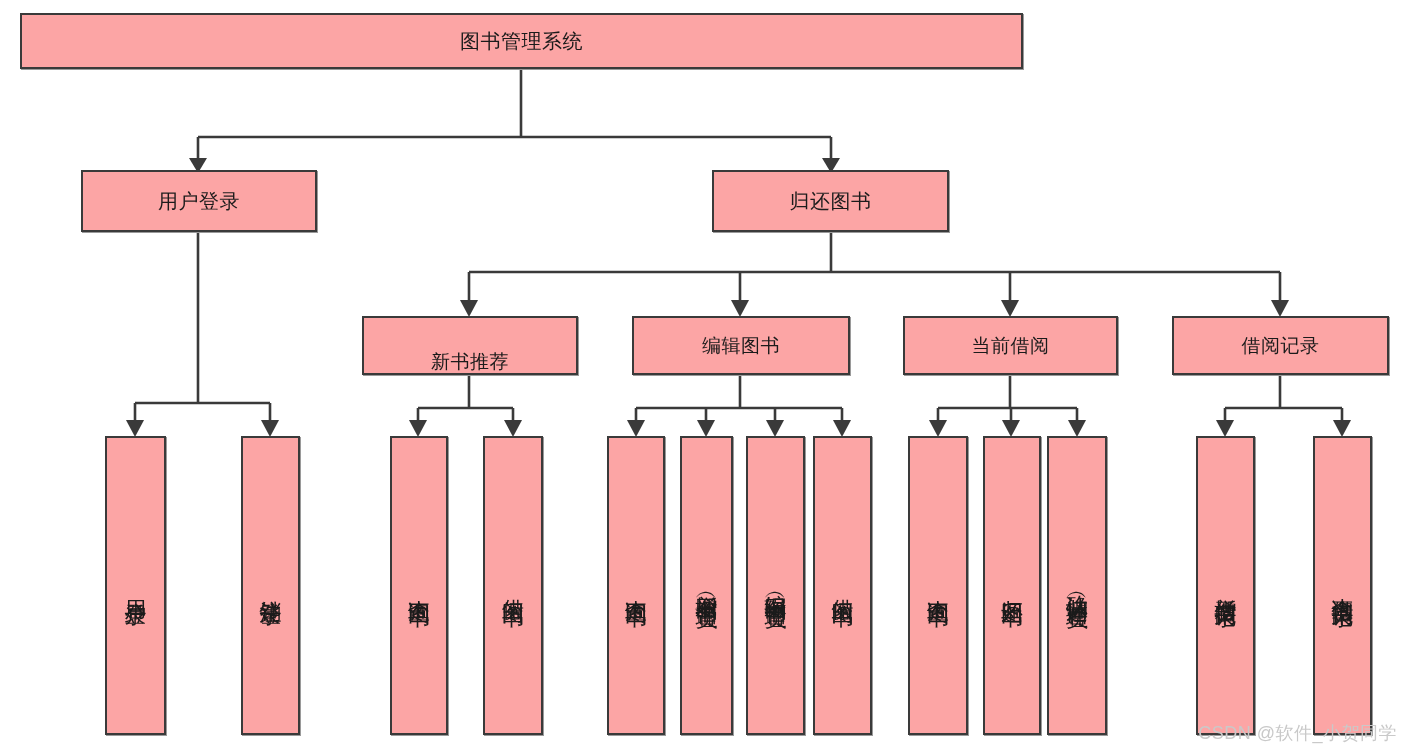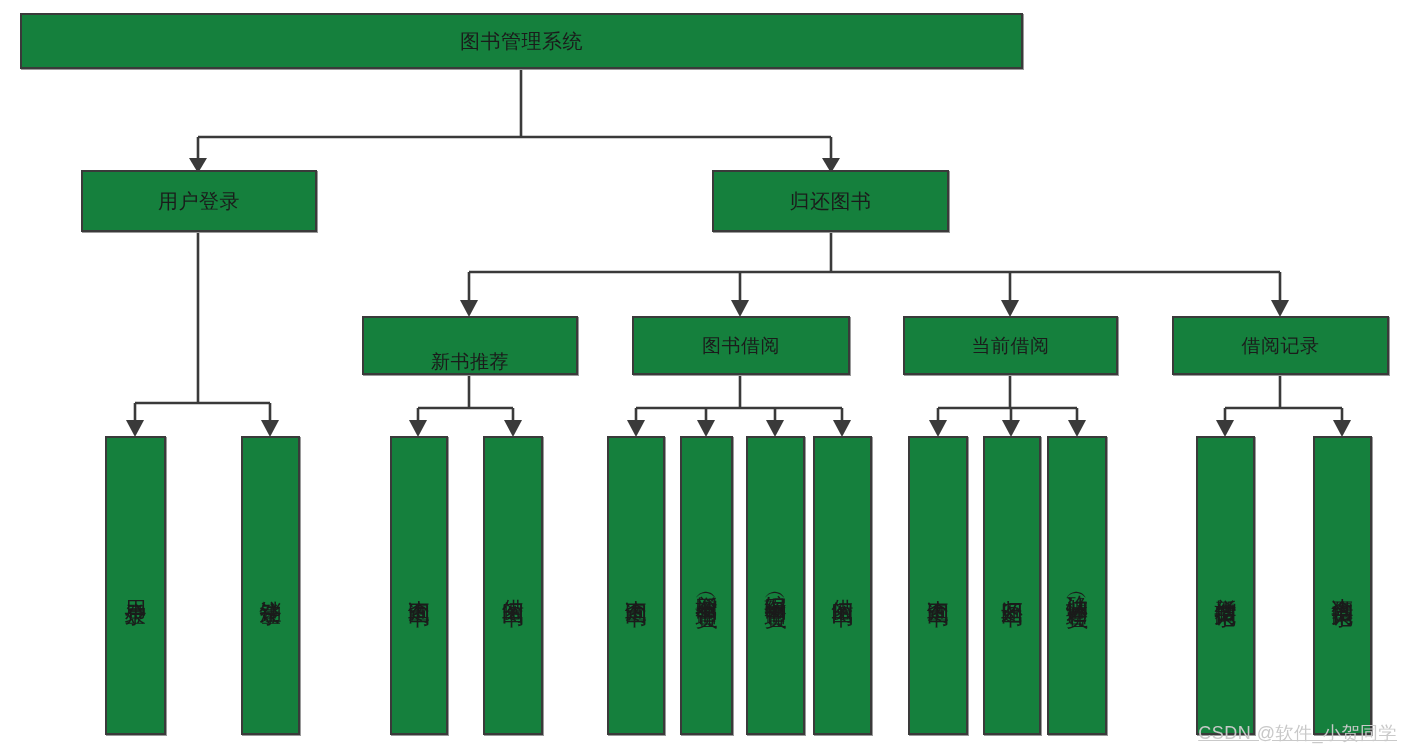--- a/index.html
+++ b/index.html
@@ -7,21 +7,21 @@
     width:1405px;height:747px;
     font-family:"Liberation Sans","DejaVu Sans",sans-serif;
     color:#1b1b1b;
     overflow:hidden;
     position:relative;
   }
   #diagram{position:absolute;left:0;top:0;width:1405px;height:747px;}
   .node{
     position:absolute;
     box-sizing:border-box;
-    background:#15803d;
+    background:#fca5a5;
     border:2px solid #3a3a3a;
     display:flex;
     align-items:center;
     justify-content:center;
     text-align:center;
   }
   .node.root,.node.l2,.node.l3{
     border-width:2px;
     box-shadow:1px 1px 0 #9a9a9a;
   }
@@ -51,21 +51,20 @@
     max-height:100%;
   }
   .watermark{
     position:absolute;
     right:8px;
     bottom:2px;
     font-size:18px;
     color:#c9c9c9;
     white-space:nowrap;
     letter-spacing:0.5px;
-    text-decoration:underline;
   }
   svg#links{position:absolute;left:0;top:0;width:1405px;height:747px;pointer-events:none;}
   svg#links line,svg#links path{stroke:#3a3a3a;stroke-width:2.6;fill:none;}
   svg#links polygon{fill:#3a3a3a;}
 </style>
 </head>
 <body>
 
 <div id="diagram">
 
@@ -140,21 +139,21 @@
     <span class="node-label">用户登录</span>
   </div>
   <div class="node l2" id="n-l2-1" style="left: 712px; top: 170px; width: 237px; height: 62px;">
     <span class="node-label">归还图书</span>
   </div>
 
   <div class="node l3" id="n-l3-0" style="left: 362px; top: 316px; width: 216px; height: 59px; align-items: flex-end;">
     <span class="node-label">新书推荐</span>
   </div>
   <div class="node l3" id="n-l3-1" style="left: 632px; top: 316px; width: 218px; height: 59px;">
-    <span class="node-label">图书借阅</span>
+    <span class="node-label">编辑图书</span>
   </div>
   <div class="node l3" id="n-l3-3" style="left: 1172px; top: 316px; width: 217px; height: 59px;">
     <span class="node-label">借阅记录</span>
   </div>
   <div class="node l3" id="n-l3-2" style="left: 903px; top: 316px; width: 215px; height: 59px;">
     <span class="node-label">当前借阅</span>
   </div>
 
   <div class="node leaf" id="n-leaf-0" style="left: 105px; top: 436px; width: 61px; height: 299px;">
     <span class="node-label">用户登录</span>

